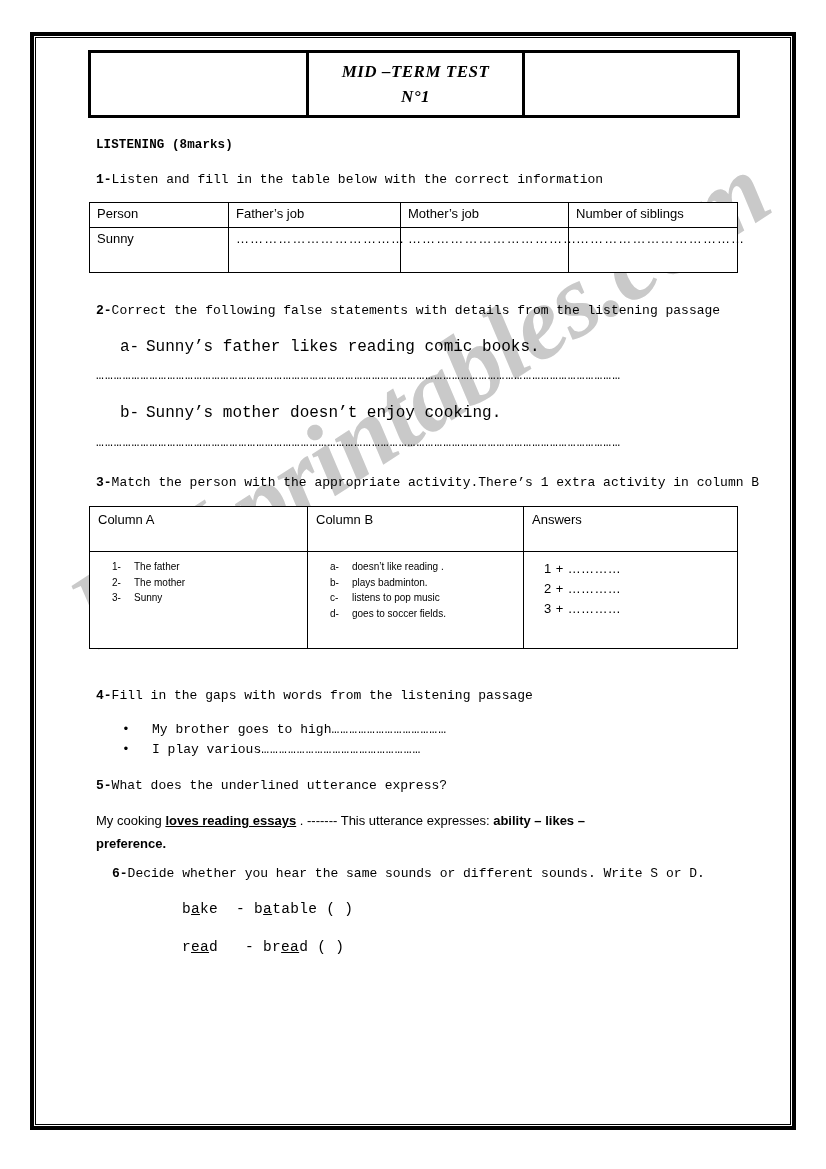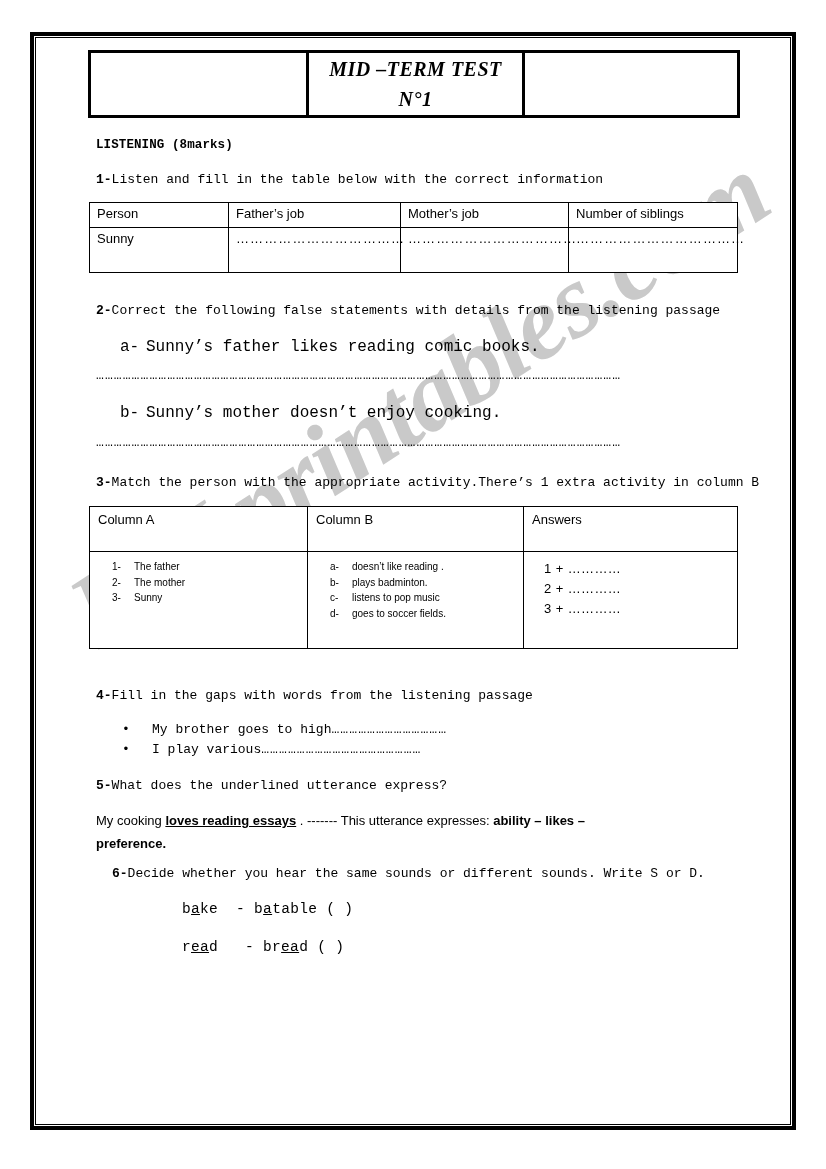--- a/index.html
+++ b/index.html
@@ -87,21 +87,21 @@
     width: 216px;
     border-right: 3px solid #000;
     box-sizing: border-box;
     display: flex;
     flex-direction: column;
     align-items: center;
     justify-content: center;
     font-family: "Liberation Serif", serif;
     font-style: italic;
     font-weight: bold;
-    font-size: 20px;
+    font-size: 17px;
     line-height: 1.5;
     letter-spacing: 0.5px;
   }
   #header-cell-info {
     flex: 1;
     box-sizing: border-box;
     padding: 6px 0 0 8px;
     font-size: 12.5px;
     line-height: 1.55;
   }

